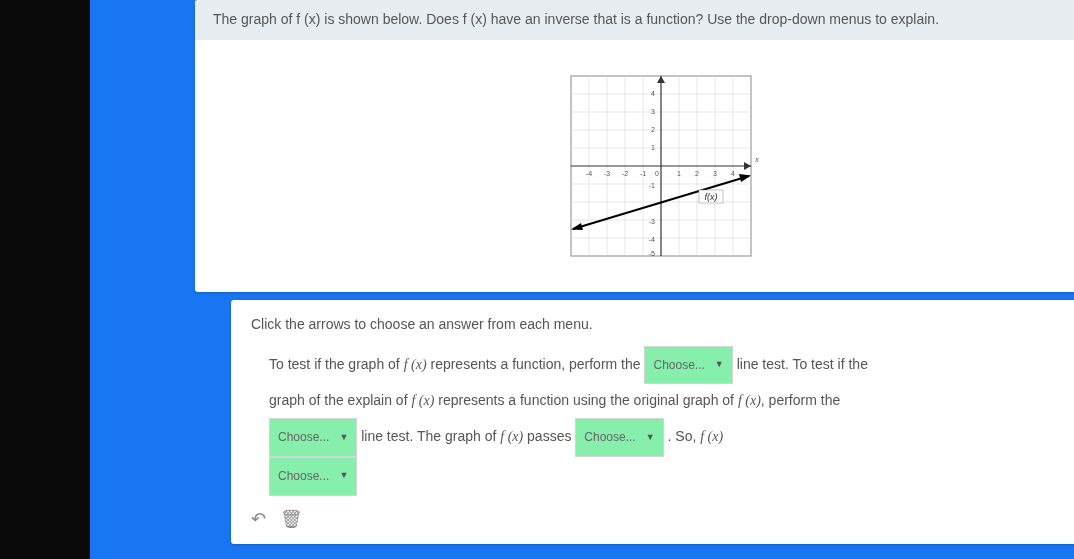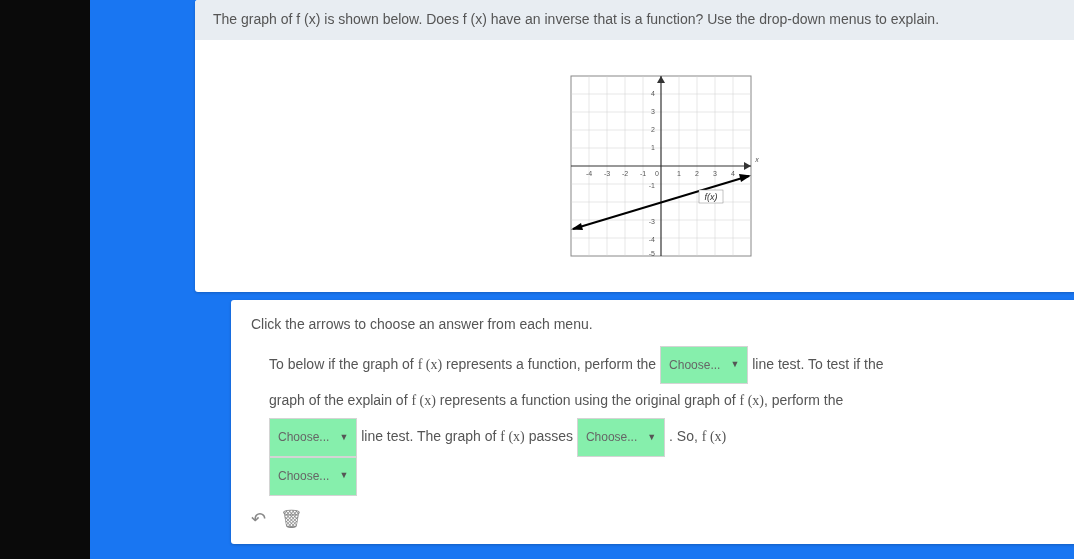--- a/index.html
+++ b/index.html
@@ -81,21 +81,21 @@
   font-size: 12px;
   color: #666;
   cursor: pointer;
   vertical-align: middle;
   gap: 10px;
 }
 .dropdown .caret {
   font-size: 9px;
   color: #555;
 }
-.fx { font-family: 'Times New Roman', serif; }
+.fx { font-family: 'Times New Roman', serif; font-style: italic; }
 .actions {
   margin-top: 12px;
   display: flex;
   gap: 14px;
   align-items: center;
   color: #888;
 }
 .act-btn {
   cursor: pointer;
   font-size: 18px;
@@ -163,21 +163,21 @@
         <polygon points="190,109.4 178,108 180,116" fill="#000"></polygon>
         <rect x="138" y="124" width="24" height="13" fill="#fff" stroke="#888" stroke-width="0.5"></rect>
         <text x="150" y="134" font-size="9" font-style="italic" fill="#333" text-anchor="middle">f(x)</text>
       </svg>
     </div>
   </div>
 
   <div class="card answer-card">
     <div class="instr">Click the arrows to choose an answer from each menu.</div>
     <div class="fill-text">
-      <span>To below if the graph of </span><span class="fx">f (x)</span><span> represents a function, perform the </span>
+      <span>To test if the graph of </span><span class="fx">f (x)</span><span> represents a function, perform the </span>
       <span class="dropdown">
           <span>Choose...</span>
           <span class="caret">▼</span>
         </span>
       <span> line test. To test if the</span><br>
       <span>graph of the explain of </span><span class="fx">f (x)</span><span> represents a function using the original graph of </span><span class="fx">f (x)</span><span>, perform the</span><br>
       <span class="dropdown">
           <span>Choose...</span>
           <span class="caret">▼</span>
         </span>

